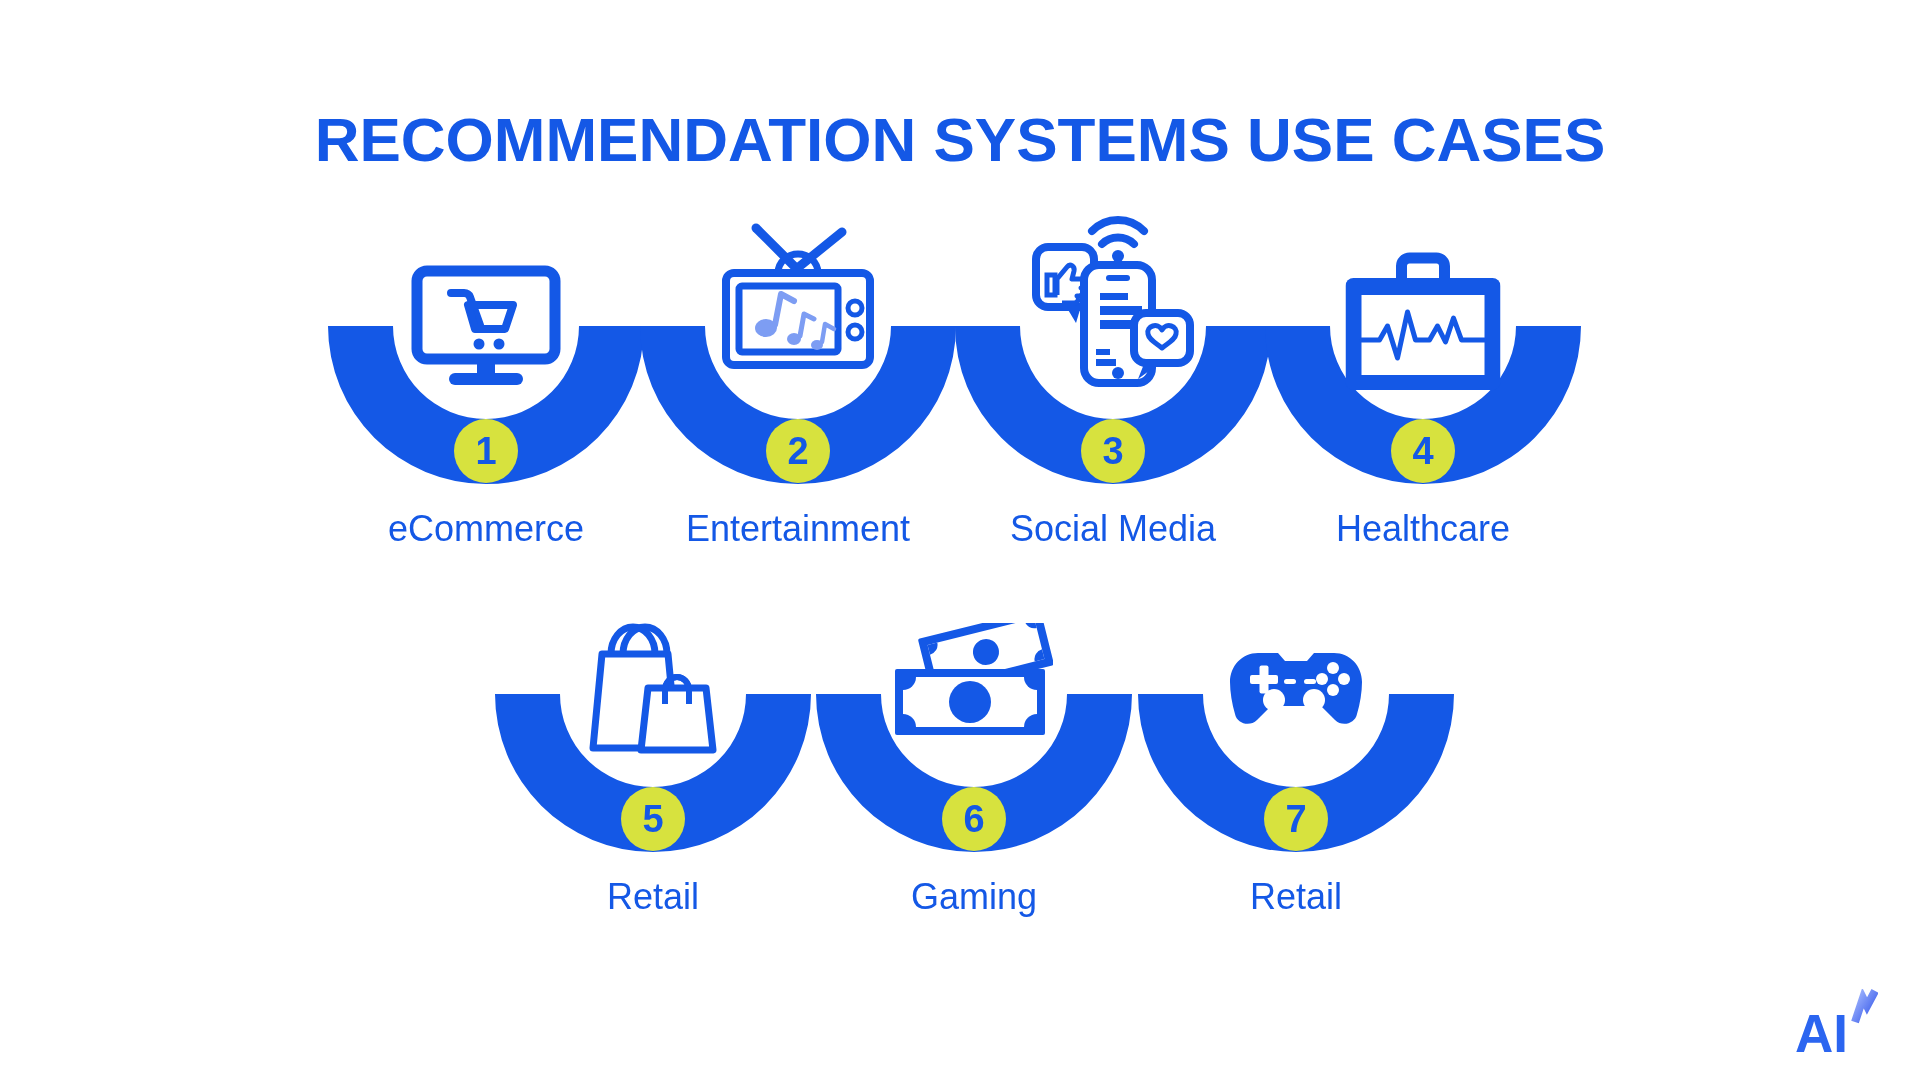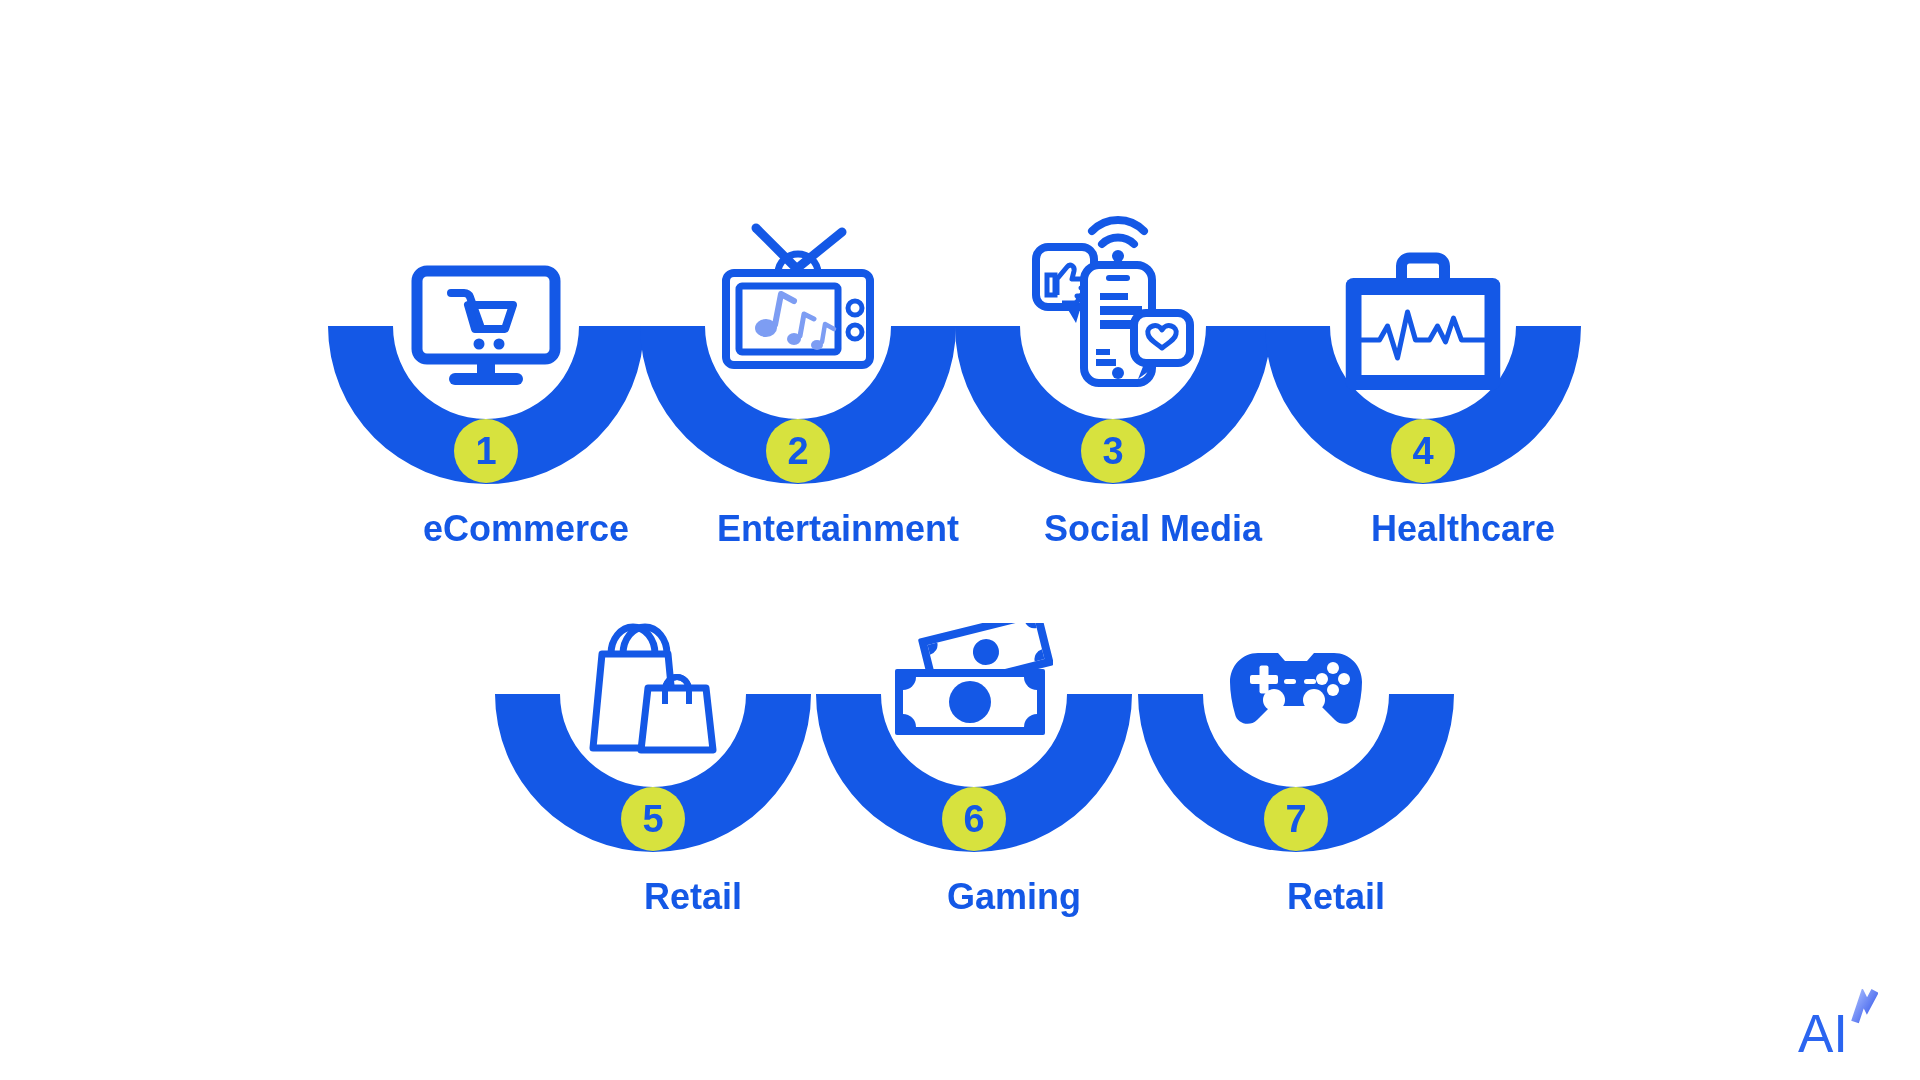--- a/index.html
+++ b/index.html
@@ -34,41 +34,42 @@
   .ic4{top:-78px}
   .ic5{top:-84px}
   .ic6{top:-71px}
   .ic7{top:-46px}
 
   .badge{position:absolute;left:50%;top:125px;transform:translate(-50%,-50%);
     width:64px;height:64px;border-radius:50%;background:var(--yellow);
     display:flex;align-items:center;justify-content:center;
     font-size:38px;font-weight:bold;color:var(--blue);}
   .label{position:absolute;top:182px;left:50%;transform:translateX(-50%);
-    white-space:nowrap;font-size:36px;font-weight:bold;color:var(--blue);margin-left:40px;}
+    white-space:nowrap;font-size:36px;font-weight:normal;color:var(--blue);}
 
   
   .fb{fill:var(--blue);}
   .fw{fill:#fff;}
   .flb{fill:var(--lblue);}
   .sb{stroke:var(--blue);fill:none;}
   .sbw{stroke:var(--blue);fill:#fff;}
   .slb{stroke:var(--lblue);fill:none;}
 
-  .logo{position:absolute;right:42px;bottom:20px;font-size:53px;font-weight:400;
+  .logo{position:absolute;right:42px;bottom:20px;font-size:53px;font-weight:700;
     display:flex;align-items:baseline;line-height:1;}
   .logo .ai{color:var(--logo-blue);}
   .logo .mult{color:var(--logo-black);}
   .logo .flash{position:relative;top:-27px;margin-left:2px;}
 </style>
 </head>
 <body>
 
 <div class="canvas">
 
+  <h1 class="title">RECOMMENDATION SYSTEMS USE CASES</h1>
 
   <div class="item i1">
     <svg class="arc" width="316" height="158" viewBox="0 0 316 158">
       <path class="fb" d="M0 0 A158 158 0 0 0 316 0 L251 0 A93 93 0 0 1 65 0 Z"></path>
     </svg>
     <svg class="icon ic1" width="150" height="122" viewBox="0 0 150 122">
       <rect class="sbw" x="6" y="6" width="138" height="88" rx="10" stroke-width="11"></rect>
       <rect class="fb" x="66" y="94" width="18" height="16"></rect>
       <rect class="fb" x="38" y="108" width="74" height="12" rx="6"></rect>
       <path class="sb" d="M40 28 h13 c3 0 5 1.5 6 4 l10 28" stroke-width="8" stroke-linecap="round" stroke-linejoin="round"></path>

